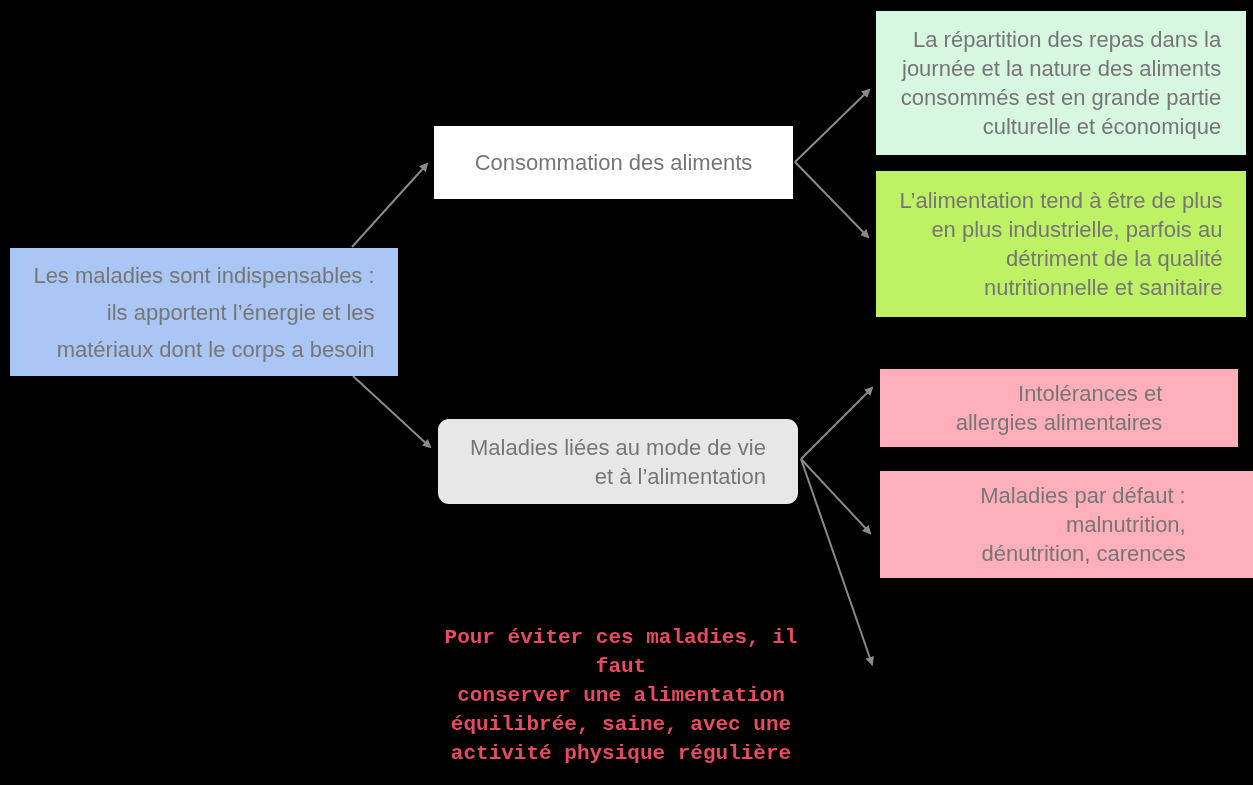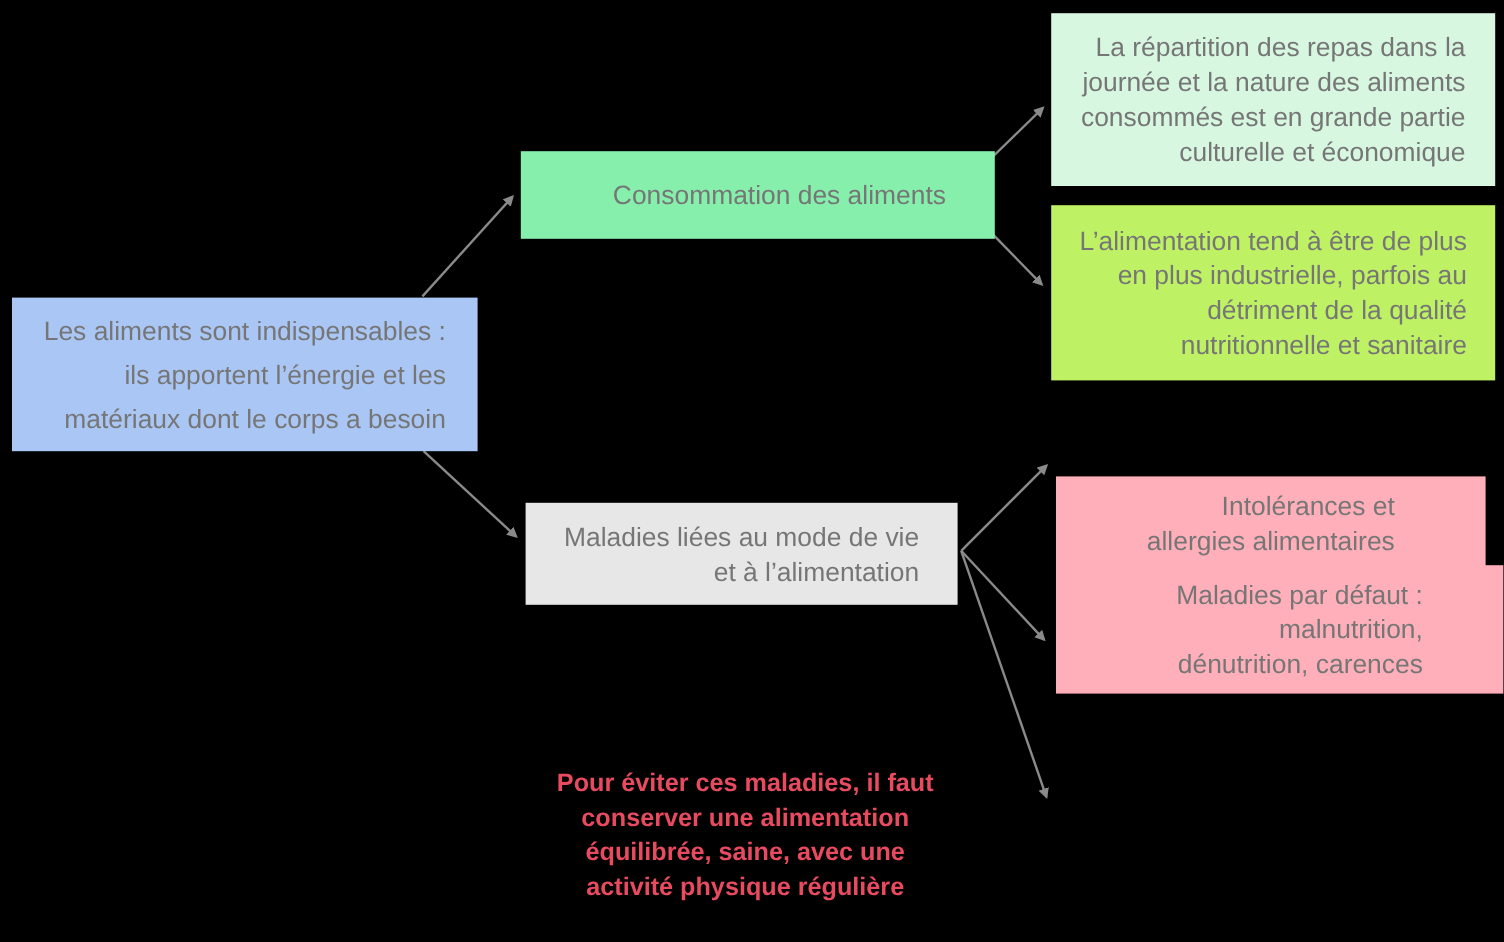--- a/index.html
+++ b/index.html
@@ -25,21 +25,21 @@
     white-space: pre-line;
     font-size: 22px;
     line-height: 29px;
     color: #767676;
   }
   .node-root {
     left: 10px; top: 248px; width: 388px; height: 128px;
     line-height: 37px;
   }
   .node-consommation { left: 434px; top: 126px; width: 359px; height: 73px; }
-  .node-maladies     { left: 438px; top: 419px; width: 360px; height: 85px; }
+  .node-maladies     { left: 438px; top: 419px; width: 360px; height: 85px; border-radius: 11px; }
   .node-repartition  { left: 876px; top: 11px;  width: 370px; height: 144px; }
   .node-industrielle { left: 876px; top: 171px; width: 370px; height: 146px; }
   .node-intolerances { left: 880px; top: 369px; width: 358px; height: 78px; }
   .node-defaut       { left: 880px; top: 471px; width: 358px; height: 107px; padding-left: 24px; }
   .node-exces        { left: 880px; top: 601px; width: 358px; height: 167px; }
   .note {
     position: absolute;
     left: 436px; top: 633px; width: 370px; height: 125px;
     display: flex;
     align-items: center;
@@ -66,45 +66,45 @@
       <line x1="352" y1="247" x2="427" y2="164" marker-end="url(#ah)"></line>
       <line x1="353" y1="376" x2="430" y2="447" marker-end="url(#ah)"></line>
       <line x1="795" y1="162" x2="869" y2="90" marker-end="url(#ah)"></line>
       <line x1="795" y1="162" x2="868" y2="237" marker-end="url(#ah)"></line>
       <line x1="801" y1="459" x2="872" y2="388" marker-end="url(#ah)"></line>
       <line x1="801" y1="459" x2="870" y2="533" marker-end="url(#ah)"></line>
       <line x1="801" y1="459" x2="872" y2="664" marker-end="url(#ah)"></line>
     </g>
   </svg>
 
-  <div class="node node-root" style="background-color: rgb(169, 198, 244);">Les aliments sont indispensables :
+  <div class="node node-root" style="background-color: rgb(169, 198, 244);">Les maladies sont indispensables :
 ils apportent l’énergie et les
 matériaux dont le corps a besoin</div>
 
-  <div class="node node-consommation" style="background-color: #86efac; padding-left: 36px;">Consommation des aliments</div>
+  <div class="node node-consommation" style="background-color: #ffffff;">Consommation des aliments</div>
 
   <div class="node node-maladies" style="background-color: rgb(231, 231, 231);">Maladies liées au mode de vie
 et à l’alimentation</div>
 
   <div class="node node-repartition" style="background-color: rgb(215, 247, 225);">La répartition des repas dans la
 journée et la nature des aliments
 consommés est en grande partie
 culturelle et économique</div>
 
   <div class="node node-industrielle" style="background-color: #bef264;">L’alimentation tend à être de plus
 en plus industrielle, parfois au
 détriment de la qualité
 nutritionnelle et sanitaire</div>
 
-  <div class="node node-intolerances" style="background-color: rgb(255, 175, 186); margin-top: 28px;">Intolérances et
+  <div class="node node-intolerances" style="background-color: rgb(255, 175, 186);">Intolérances et
 allergies alimentaires</div>
 
   <div class="node node-defaut" style="background-color: rgb(255, 175, 186);">Maladies par défaut :
 malnutrition,
 dénutrition, carences</div>
 
 
-  <div class="note" style="color: rgb(232, 74, 96);">Pour éviter ces maladies, il faut
+  <div class="note" style="color: rgb(232, 74, 96); font-family: Liberation Mono, monospace;">Pour éviter ces maladies, il faut
 conserver une alimentation
 équilibrée, saine, avec une
 activité physique régulière</div>
 
 </div>
 
 </body></html>

